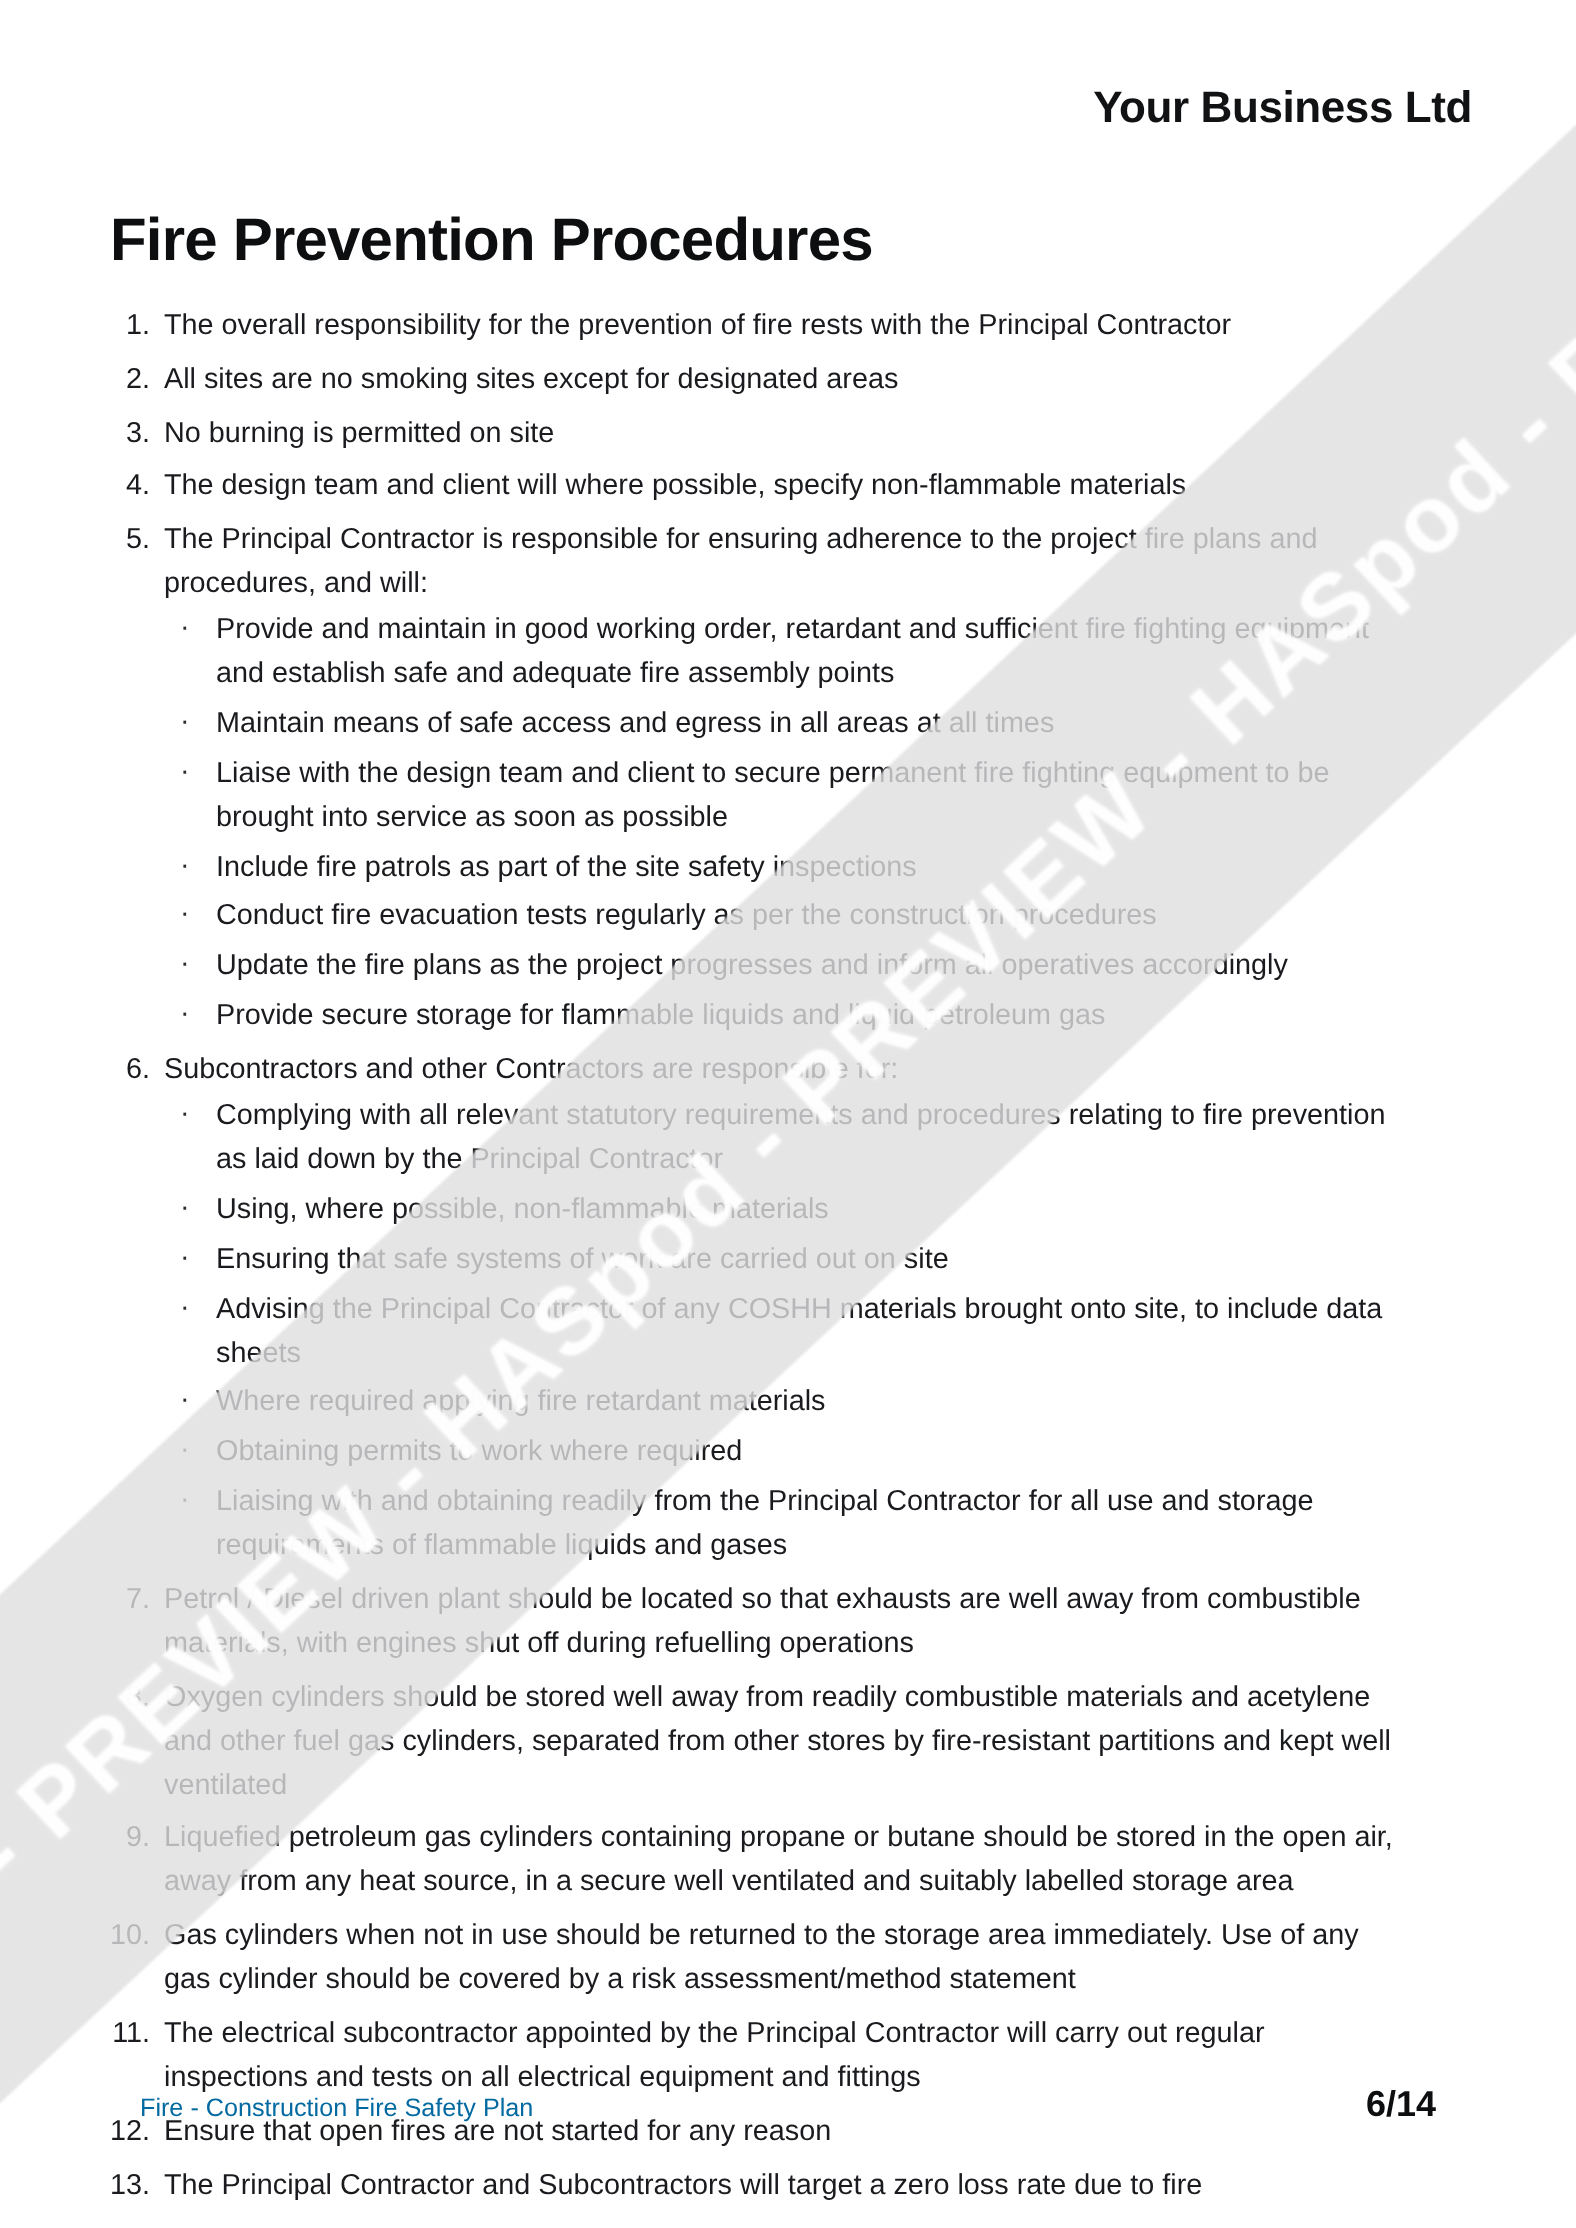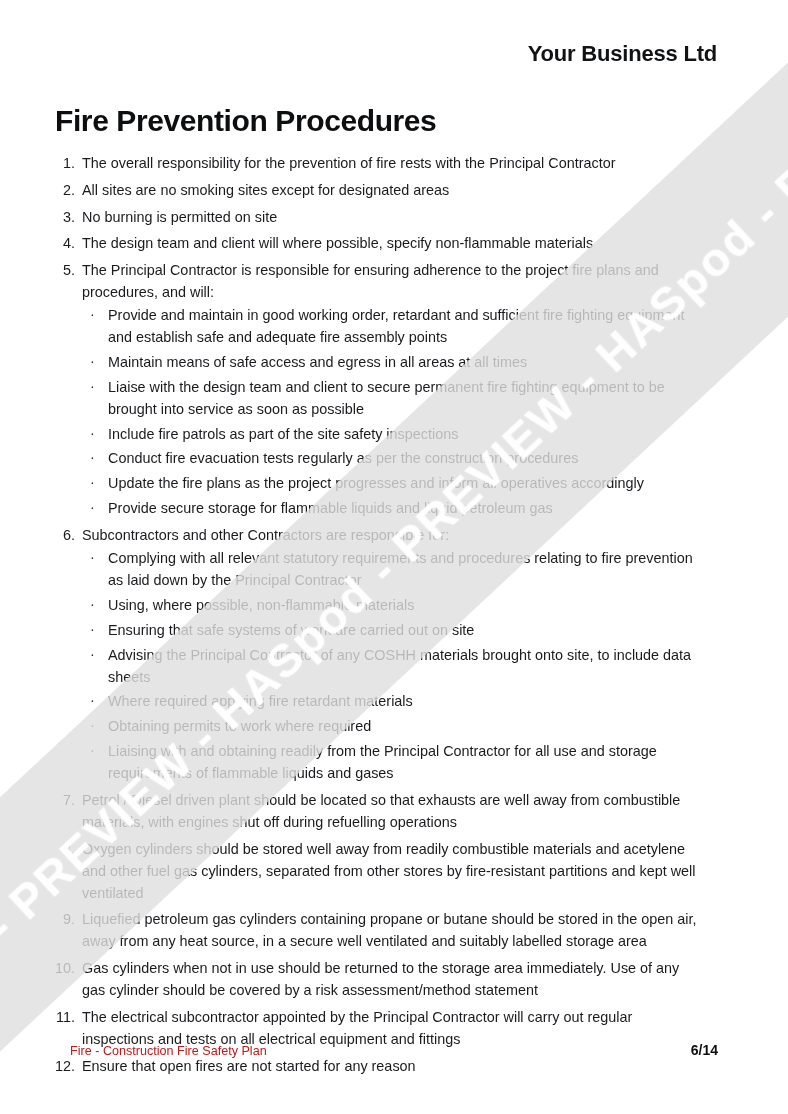--- a/index.html
+++ b/index.html
@@ -55,21 +55,21 @@
     opacity: 0.97;
     text-shadow: 0 0 2px rgba(255,255,255,0.5);
   }
 
   
   #header {
     position: absolute;
     left: 0;
     top: 41px;
     width: 788px;
-    padding-right: 71px;
+    padding-right: 52px;
     box-sizing: border-box;
     text-align: right;
     z-index: 2;
   }
   #header .company {
     font-size: 22px;
     font-weight: bold;
     color: #111214;
     letter-spacing: -0.2px;
   }
@@ -142,24 +142,24 @@
     left: 70px;
     top: 1042px;
     width: 648px;
     display: flex;
     justify-content: space-between;
     align-items: baseline;
     z-index: 2;
   }
   #footer .doc-ref {
     font-size: 12.6px;
-    color: #b91c1c;
+    color: #0369a1;
   }
   #footer .page-num {
-    font-size: 14px;
+    font-size: 18px;
     font-weight: bold;
     color: #0d0e10;
   }
 </style>
 </head>
 <body>
 
 <div id="page">
 
   <div id="header">
@@ -190,20 +190,21 @@
             <li class="bullet-item"><span class="dot">·</span><span>Where required applying fire retardant materials</span></li>
             <li class="bullet-item"><span class="dot">·</span><span>Obtaining permits to work where required</span></li>
             <li class="bullet-item"><span class="dot">·</span><span>Liaising with and obtaining readily from the Principal Contractor for all use and storage requirements of flammable liquids and gases</span></li>
           </ul></li>
         <li class="num-item"><span class="num">7.</span><span class="txt">Petrol / Diesel driven plant should be located so that exhausts are well away from combustible materials, with engines shut off during refuelling operations</span></li>
         <li class="num-item"><span class="num">8.</span><span class="txt">Oxygen cylinders should be stored well away from readily combustible materials and acetylene and other fuel gas cylinders, separated from other stores by fire-resistant partitions and kept well ventilated</span></li>
         <li class="num-item"><span class="num">9.</span><span class="txt">Liquefied petroleum gas cylinders containing propane or butane should be stored in the open air, away from any heat source, in a secure well ventilated and suitably labelled storage area</span></li>
         <li class="num-item"><span class="num">10.</span><span class="txt">Gas cylinders when not in use should be returned to the storage area immediately. Use of any gas cylinder should be covered by a risk assessment/method statement</span></li>
         <li class="num-item"><span class="num">11.</span><span class="txt">The electrical subcontractor appointed by the Principal Contractor will carry out regular inspections and tests on all electrical equipment and fittings</span></li>
         <li class="num-item"><span class="num">12.</span><span class="txt">Ensure that open fires are not started for any reason</span></li>
+        <li class="num-item"><span class="num">13.</span><span class="txt">The Principal Contractor and Subcontractors will target a zero loss rate due to fire</span></li>
       </ol>
   </div>
 
   <div id="footer">
     <div class="doc-ref">Fire - Construction Fire Safety Plan</div>
     <div class="page-num">6/14</div>
   </div>
 
   <div id="watermark-layer">
     <div class="wm-band">

